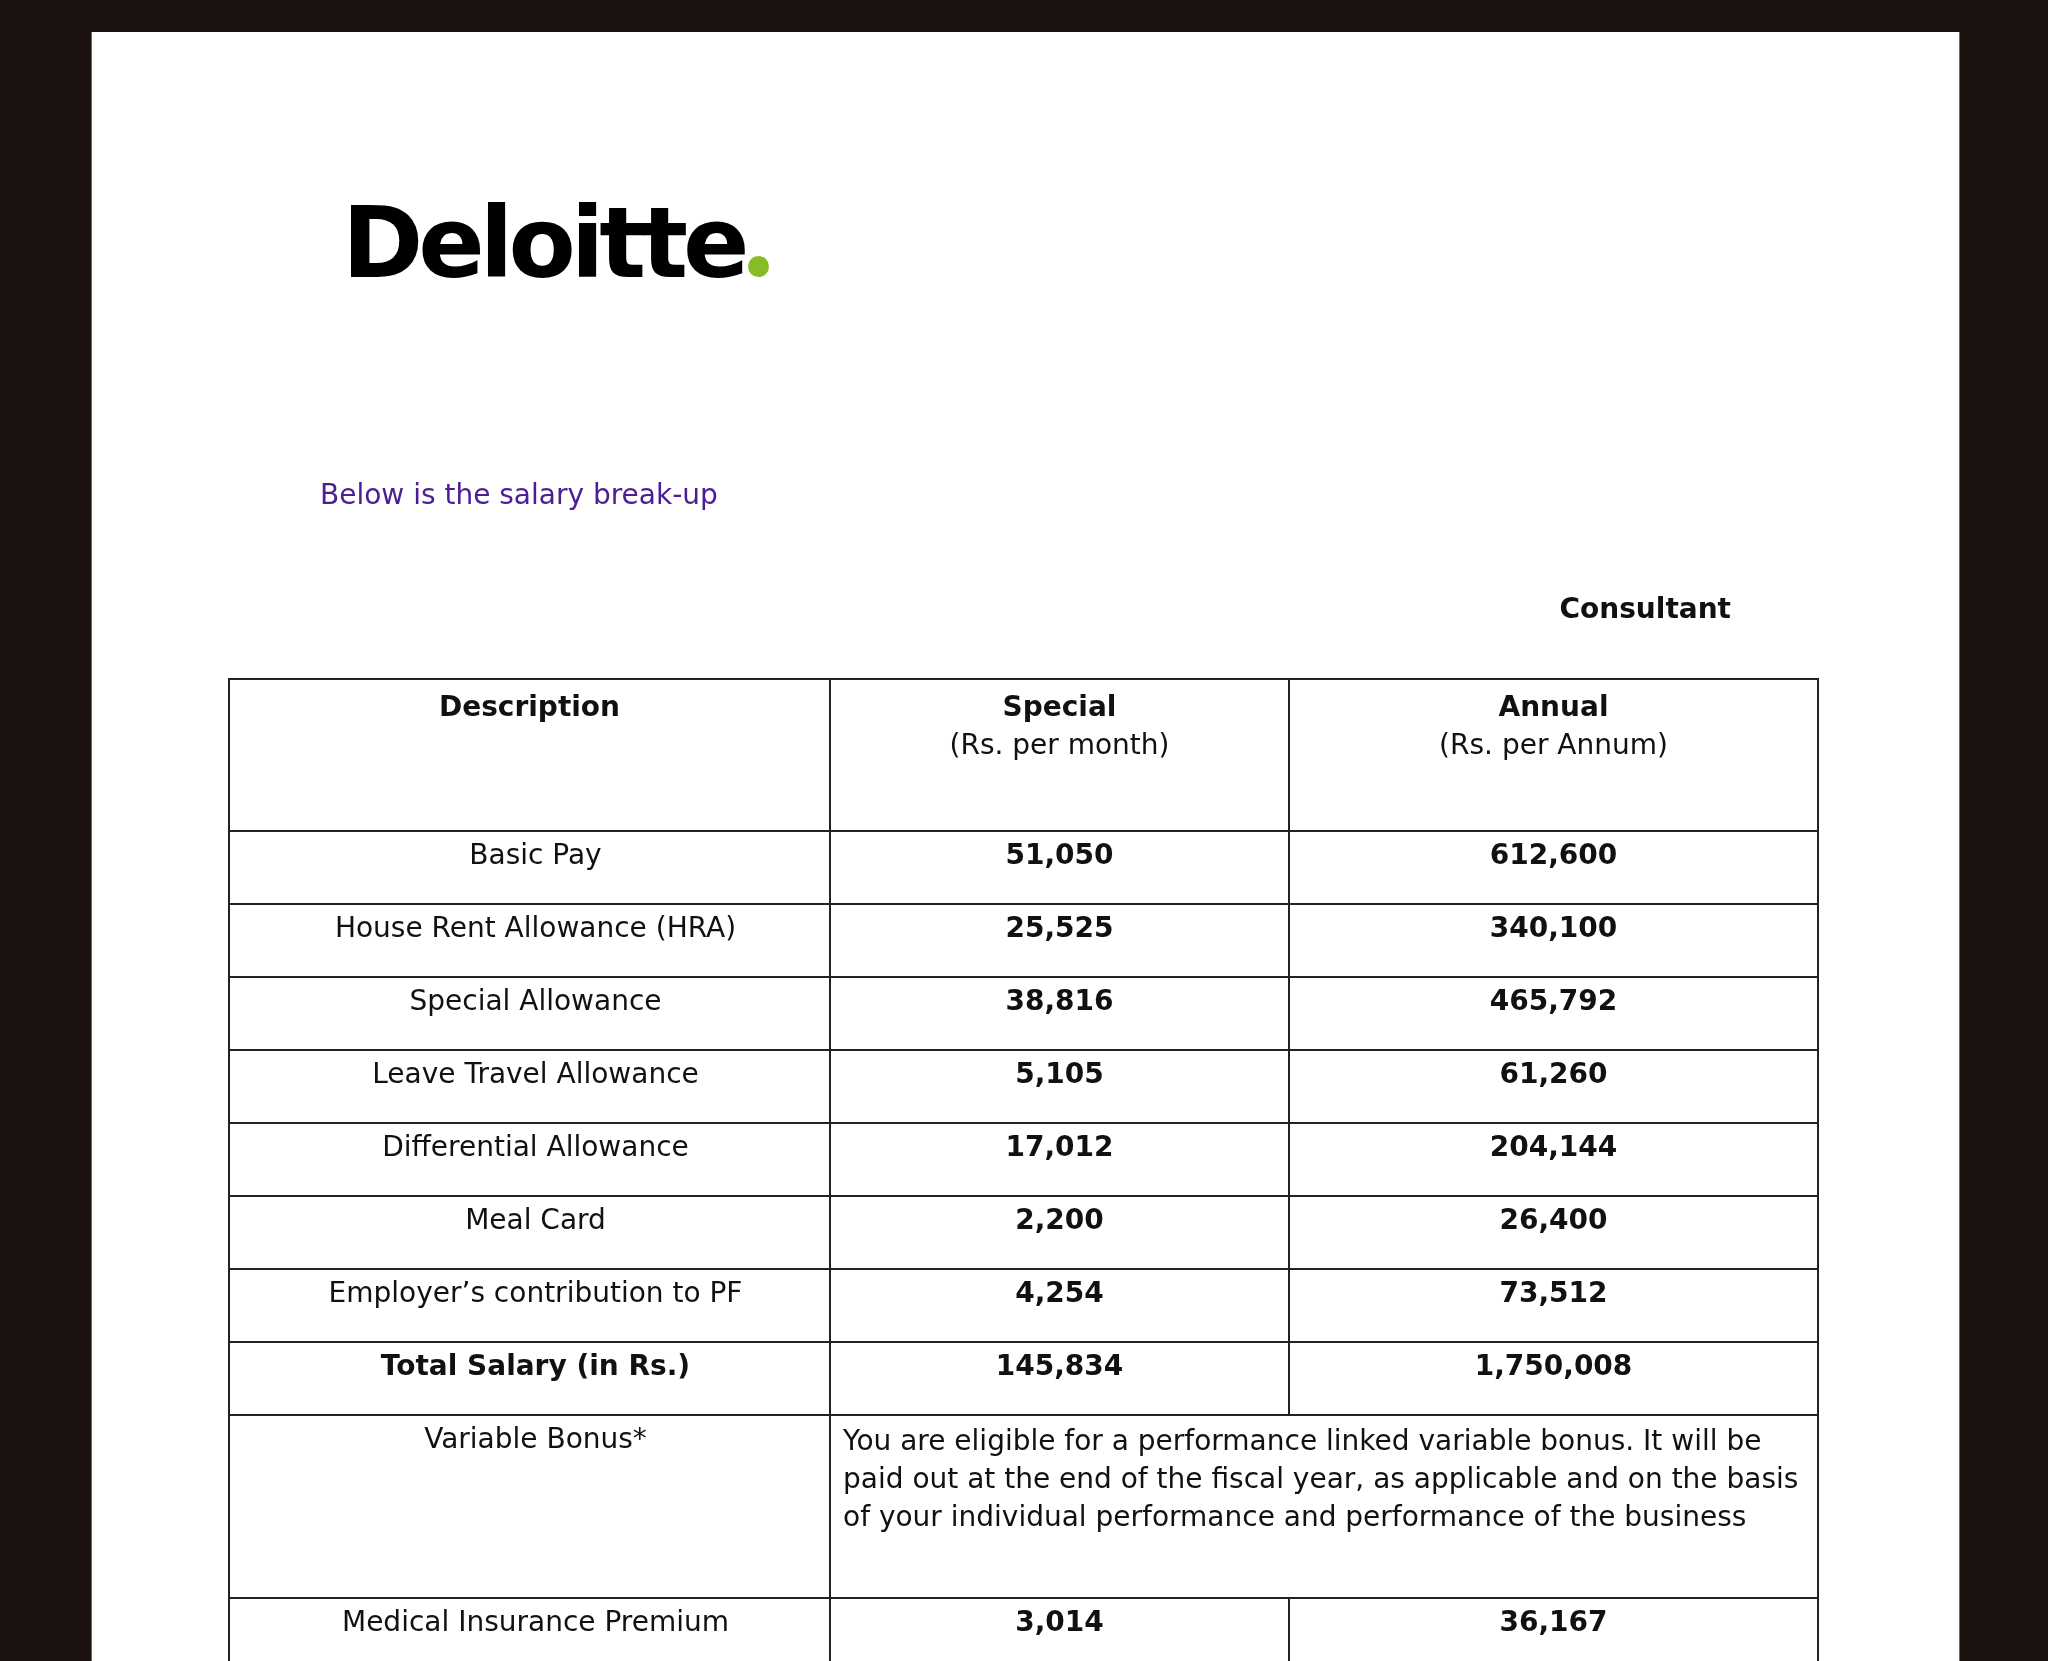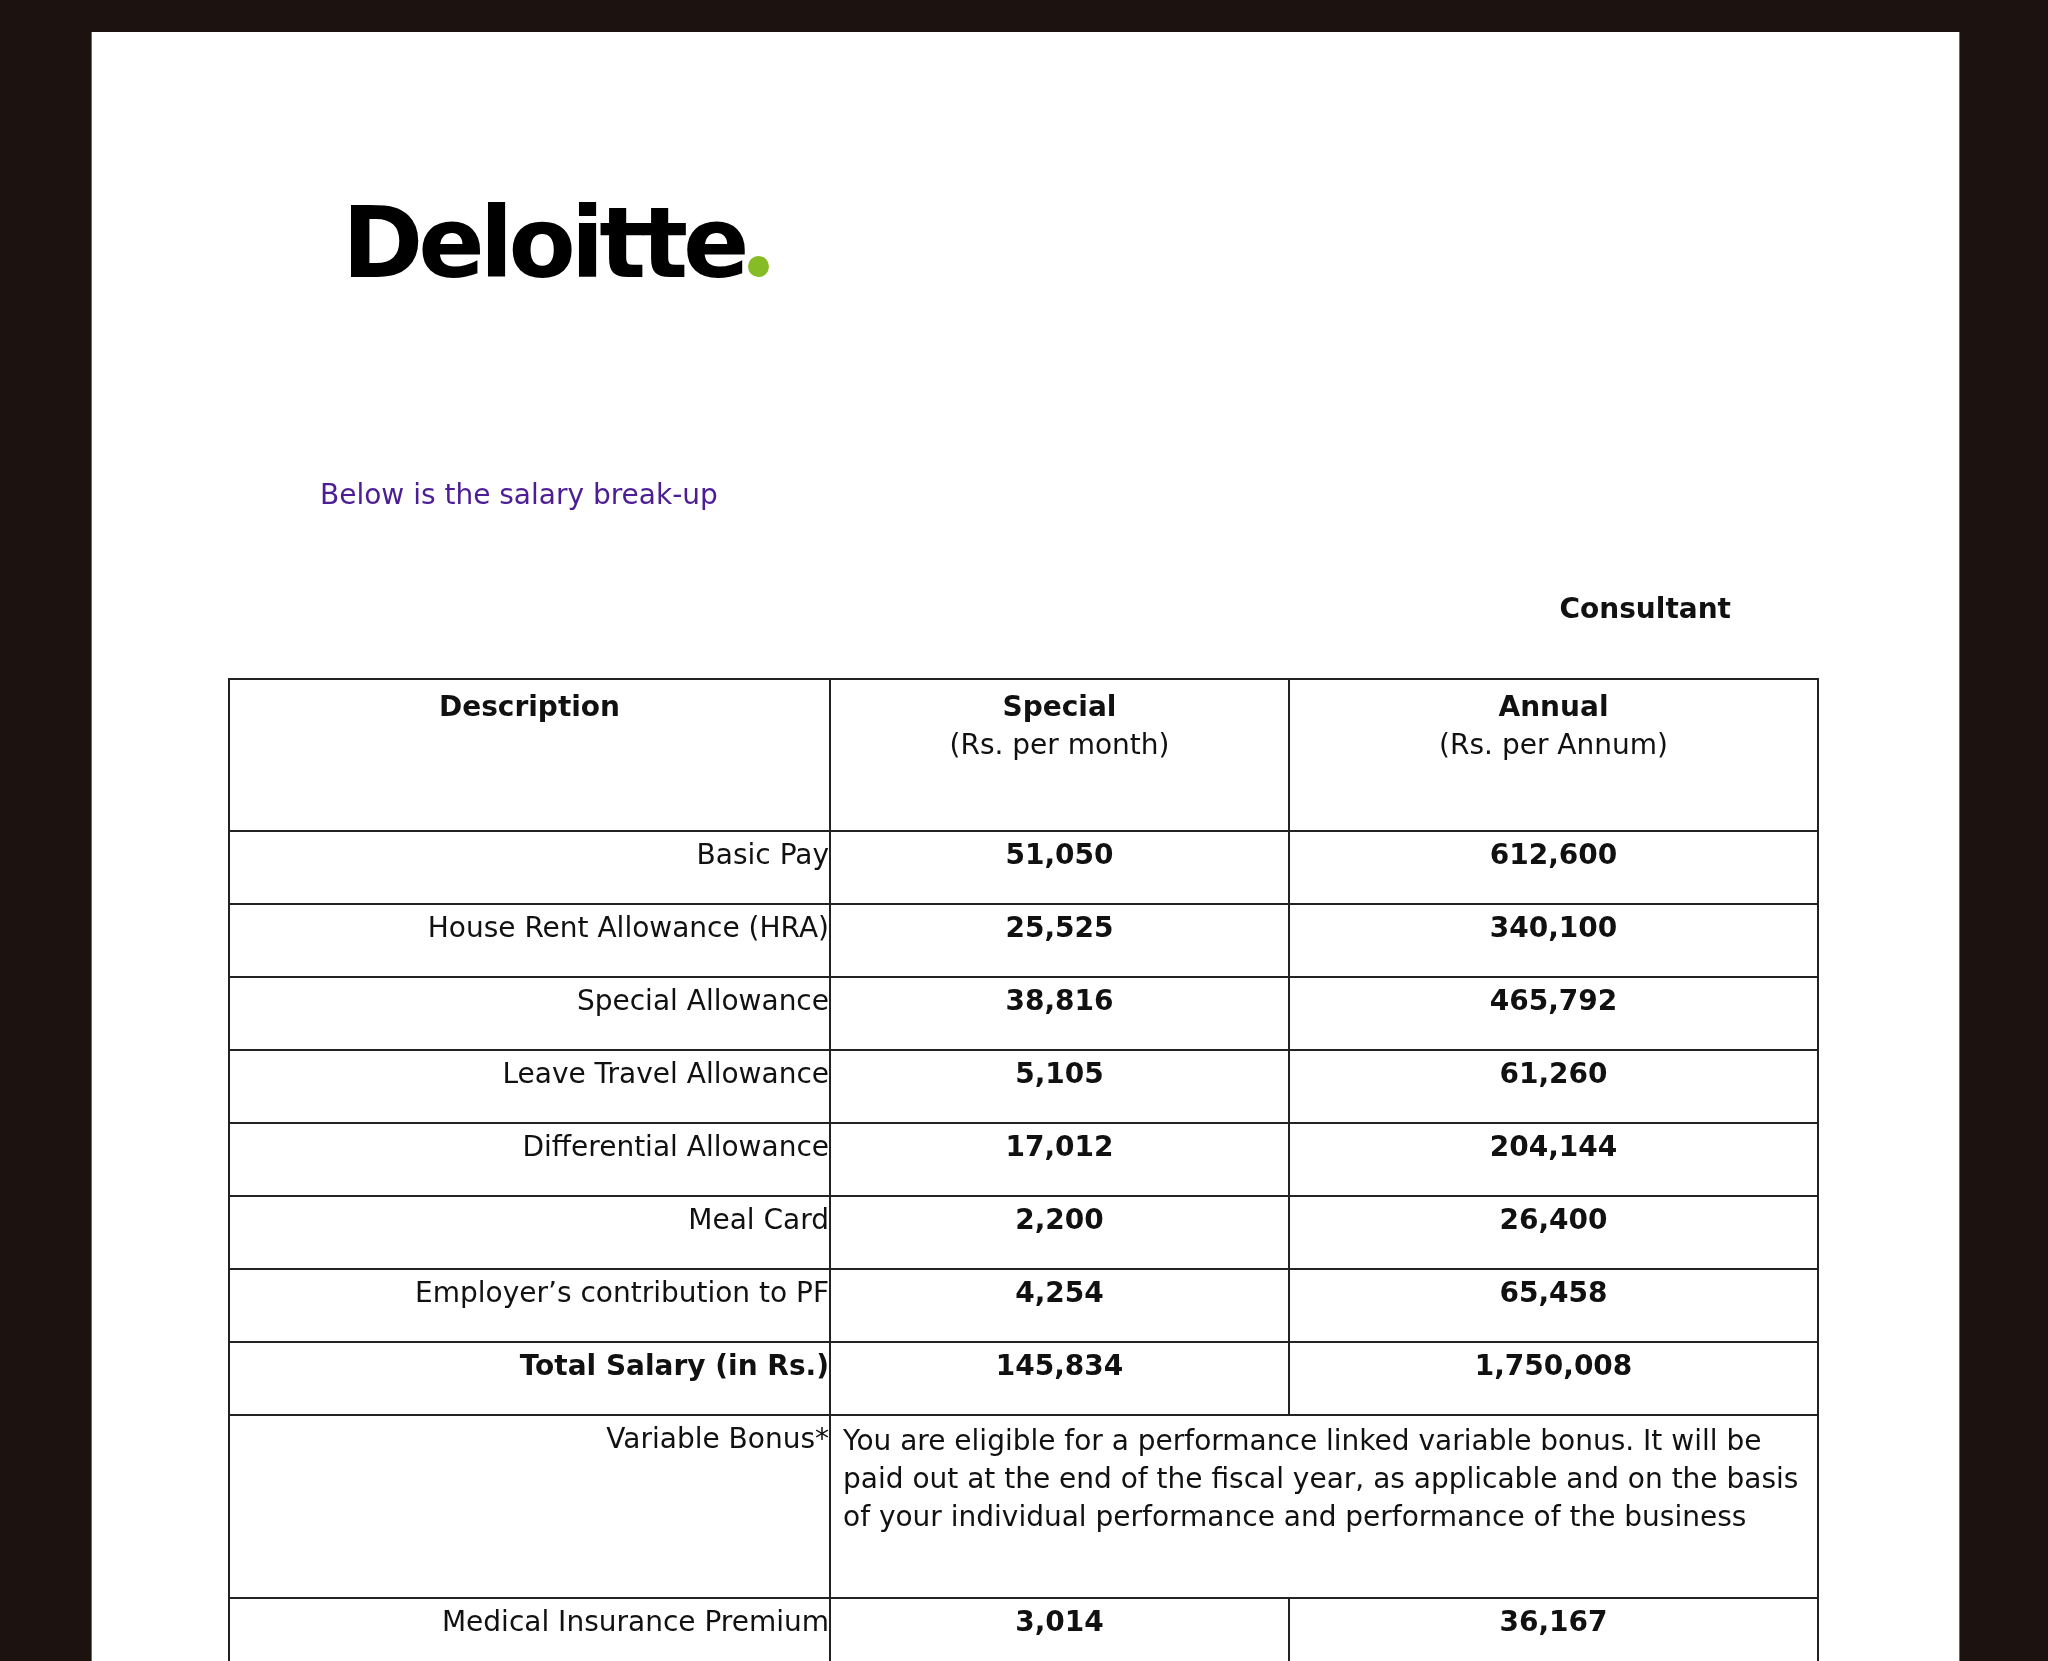--- a/index.html
+++ b/index.html
@@ -88,21 +88,21 @@
   table.salary thead .h-title {
     font-weight: bold;
     display: block;
   }
   table.salary tbody td {
     height: 65px;
     padding-top: 6px;
   }
   td.desc {
     padding-left: 12px !important;
-    text-align: right;
+    text-align: center;
   }
   td.num {
     text-align: center;
     font-weight: bold;
   }
   tr.total td.desc {
     font-weight: bold;
   }
   td.bonus-text {
     padding: 6px 12px 0 12px !important;
@@ -171,21 +171,21 @@
       <td class="num">204,144</td>
     </tr>
     <tr>
       <td class="desc">Meal Card</td>
       <td class="num">2,200</td>
       <td class="num">26,400</td>
     </tr>
     <tr>
       <td class="desc">Employer’s contribution to PF</td>
       <td class="num">4,254</td>
-      <td class="num">65,458</td>
+      <td class="num">73,512</td>
     </tr>
     <tr class="total">
       <td class="desc">Total Salary (in Rs.)</td>
       <td class="num">145,834</td>
       <td class="num">1,750,008</td>
     </tr>
     <tr>
       <td class="desc">Variable Bonus*</td>
       <td class="bonus-text" colspan="2">You are eligible for a performance linked variable bonus. It will be paid out at the end of the fiscal year, as applicable and on the basis of your individual performance and performance of the business</td>
     </tr>

